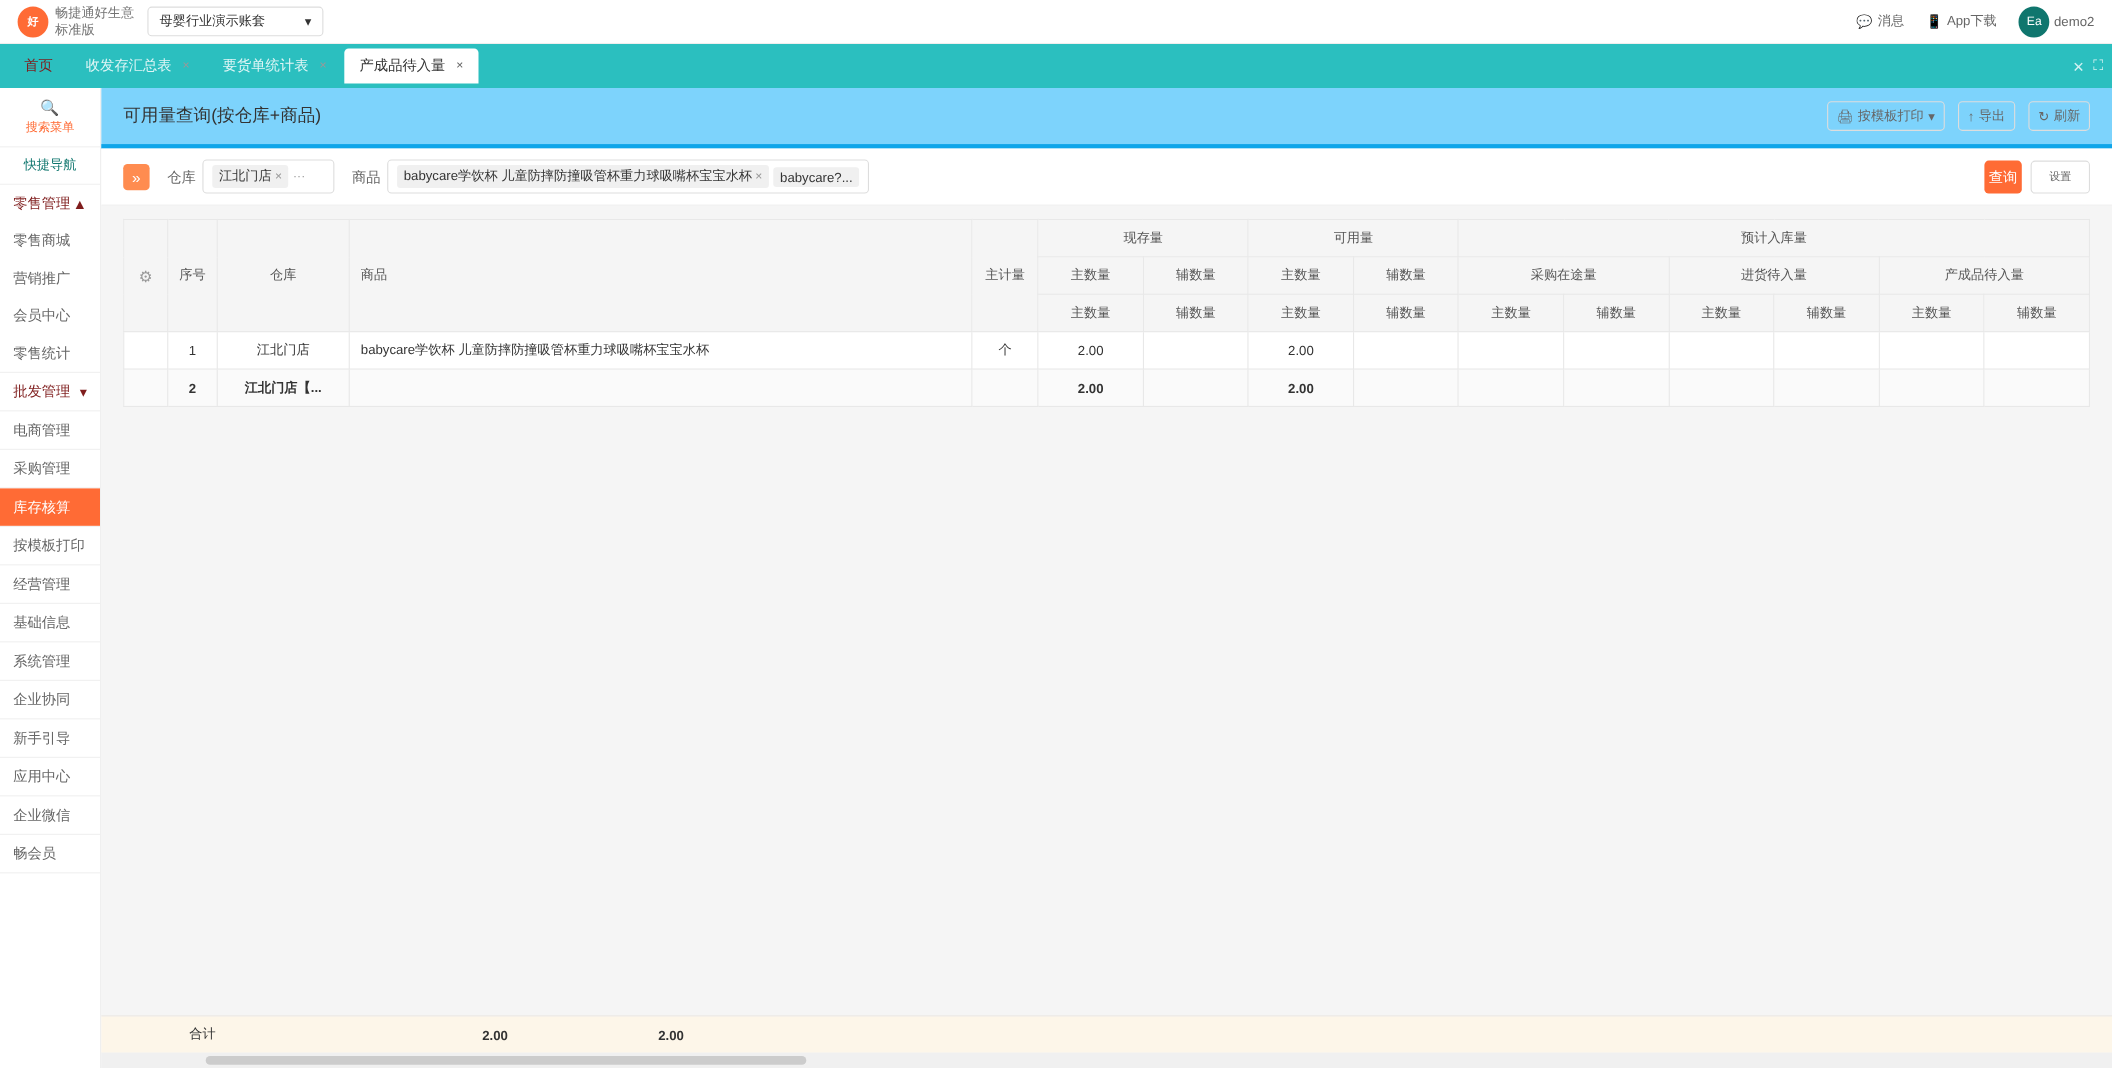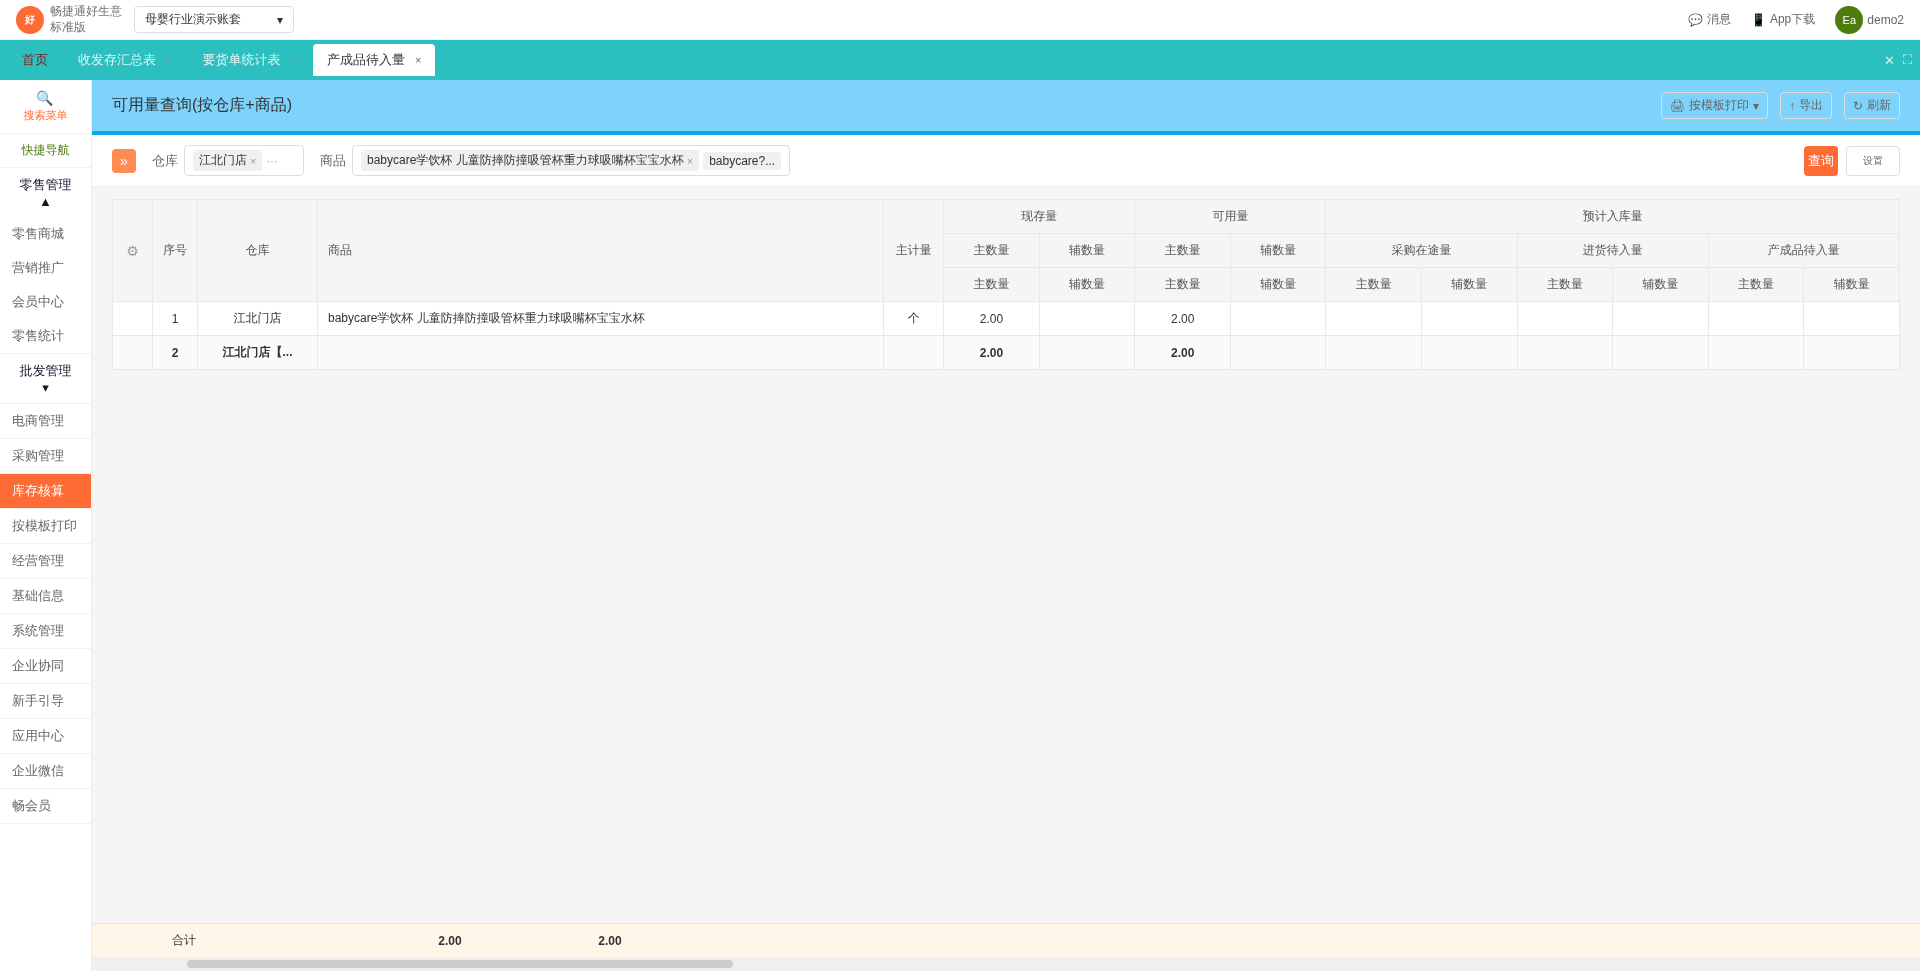--- a/index.html
+++ b/index.html
@@ -15,21 +15,21 @@
       padding: 0 16px;
       border-bottom: 1px solid #eee;
     }
     .top-bar-left { display: flex; align-items: center; gap: 12px; }
     .logo-area { display: flex; align-items: center; gap: 6px; }
     .logo-icon { width: 28px; height: 28px; background: #ff6b35; border-radius: 50%; display: flex; align-items: center; justify-content: center; color: #fff; font-size: 10px; font-weight: bold; }
     .logo-text { font-size: 12px; color: #737373; line-height: 1.3; }
     .industry-selector { display: flex; align-items: center; gap: 4px; padding: 4px 10px; border: 1px solid #ddd; border-radius: 4px; font-size: 12px; color: #333; cursor: pointer; min-width: 160px; justify-content: space-between; }
     .top-bar-right { display: flex; align-items: center; gap: 20px; }
     .top-bar-action { display: flex; align-items: center; gap: 4px; font-size: 12px; color: #666; cursor: pointer; }
-    .avatar { width: 28px; height: 28px; border-radius: 50%; background: #4d7c0f; display: flex; align-items: center; justify-content: center; color: #fff; font-size: 11px; }
+    .avatar { width: 28px; height: 28px; border-radius: 50%; background: #0f766e; display: flex; align-items: center; justify-content: center; color: #fff; font-size: 11px; }
 
     
     .nav-tabs {
       height: 40px;
       background: #2bbfbf;
       display: flex;
       align-items: center;
       padding: 0 8px;
       gap: 2px;
     }
@@ -51,25 +51,25 @@
     .nav-tab.active .close-x { color: #666; }
     .nav-spacer { flex: 1; }
     .nav-tab-controls { display: flex; gap: 8px; align-items: center; color: rgba(255,255,255,0.8); font-size: 16px; cursor: pointer; }
 
     
     .main-layout { display: flex; height: calc(971px - 80px); }
 
     
     .sidebar { width: 92px; background: #fff; border-right: 1px solid #eee; display: flex; flex-direction: column; overflow-y: auto; }
     .sidebar-search { padding: 10px 8px; font-size: 12px; color: #ff6b35; cursor: pointer; text-align: center; border-bottom: 1px solid #f0f0f0; }
-    .sidebar-nav { padding: 8px 0; font-size: 12px; color: #4d7c0f; cursor: pointer; text-align: center; border-bottom: 1px solid #f0f0f0; }
+    .sidebar-nav { padding: 8px 0; font-size: 12px; color: #0f766e; cursor: pointer; text-align: center; border-bottom: 1px solid #f0f0f0; }
     .sidebar-section { border-bottom: 1px solid #f0f0f0; }
     .sidebar-item { padding: 8px 12px; font-size: 13px; color: #666; cursor: pointer; }
     .sidebar-item.active { color: #fff; background: #ff6b35; }
-    .sidebar-section-label { padding: 8px 12px; font-size: 13px; color: #0f172a; font-weight: 500; cursor: pointer; display: flex; align-items: center; justify-content: space-between; flex-direction: column; }
+    .sidebar-section-label { padding: 8px 12px; font-size: 13px; color: #7f1d1d; font-weight: 500; cursor: pointer; display: flex; align-items: center; justify-content: space-between; }
 
     
     .content-area { flex: 1; display: flex; flex-direction: column; overflow: hidden; background: #f5f5f5; }
 
     
     .page-header {
       background: #7dd3fc;
       padding: 12px 20px;
       display: flex;
       align-items: center;

